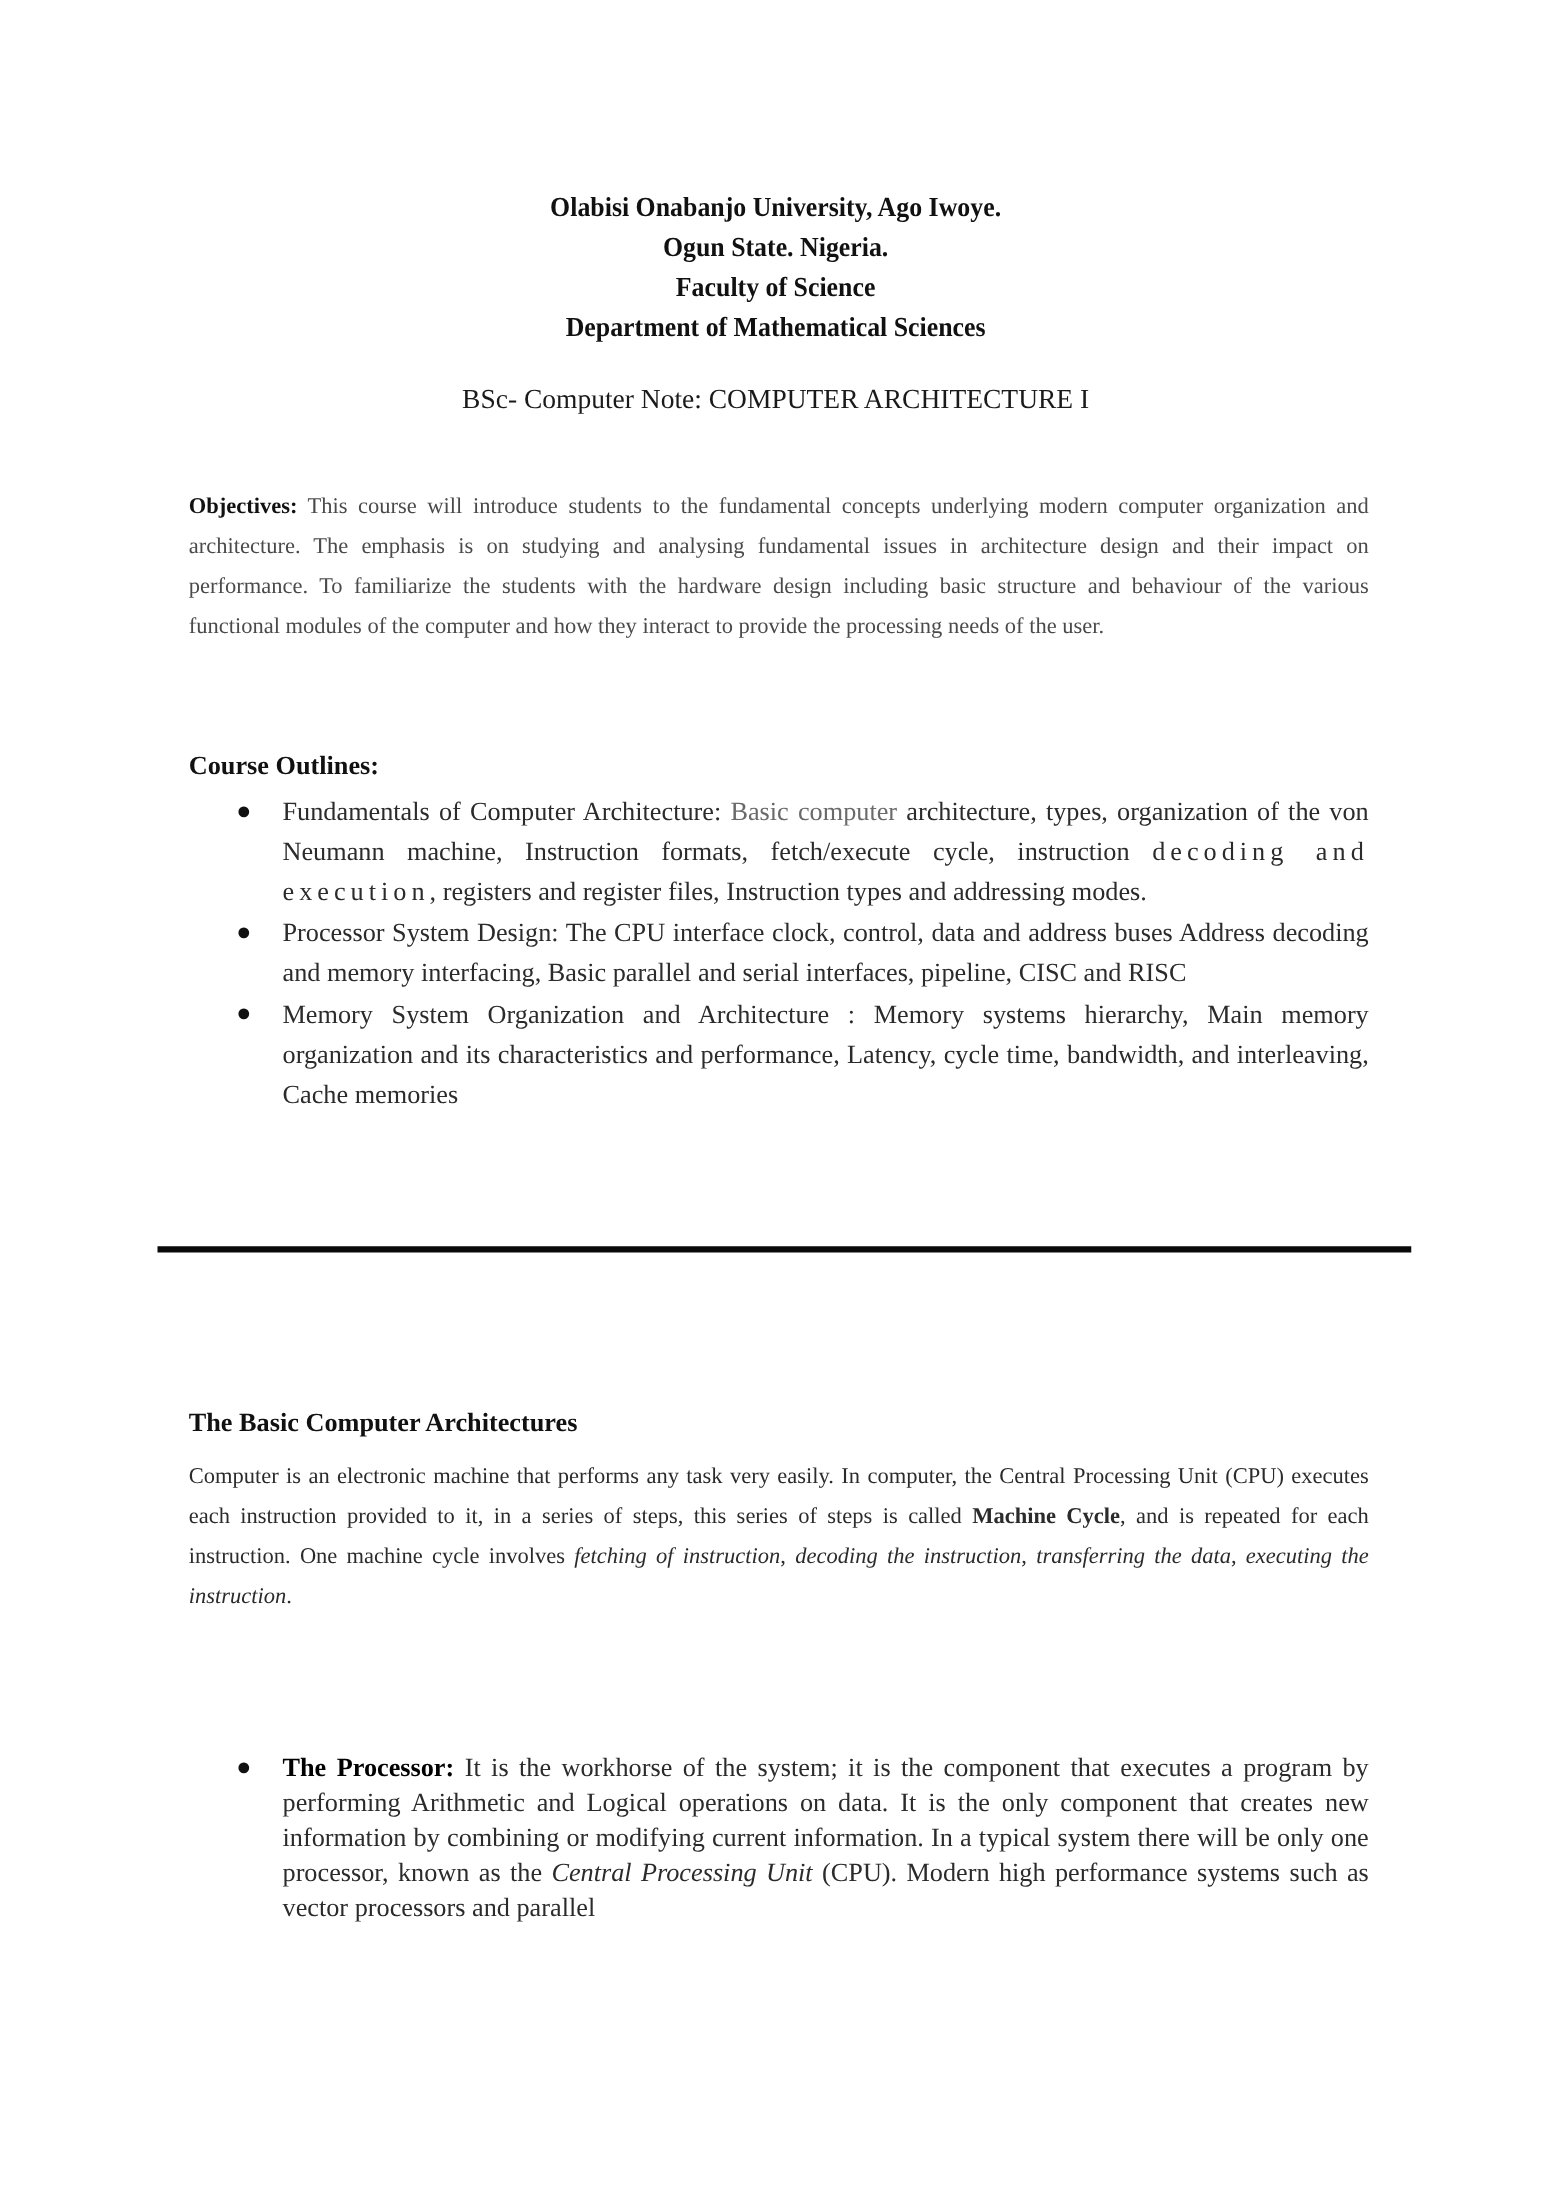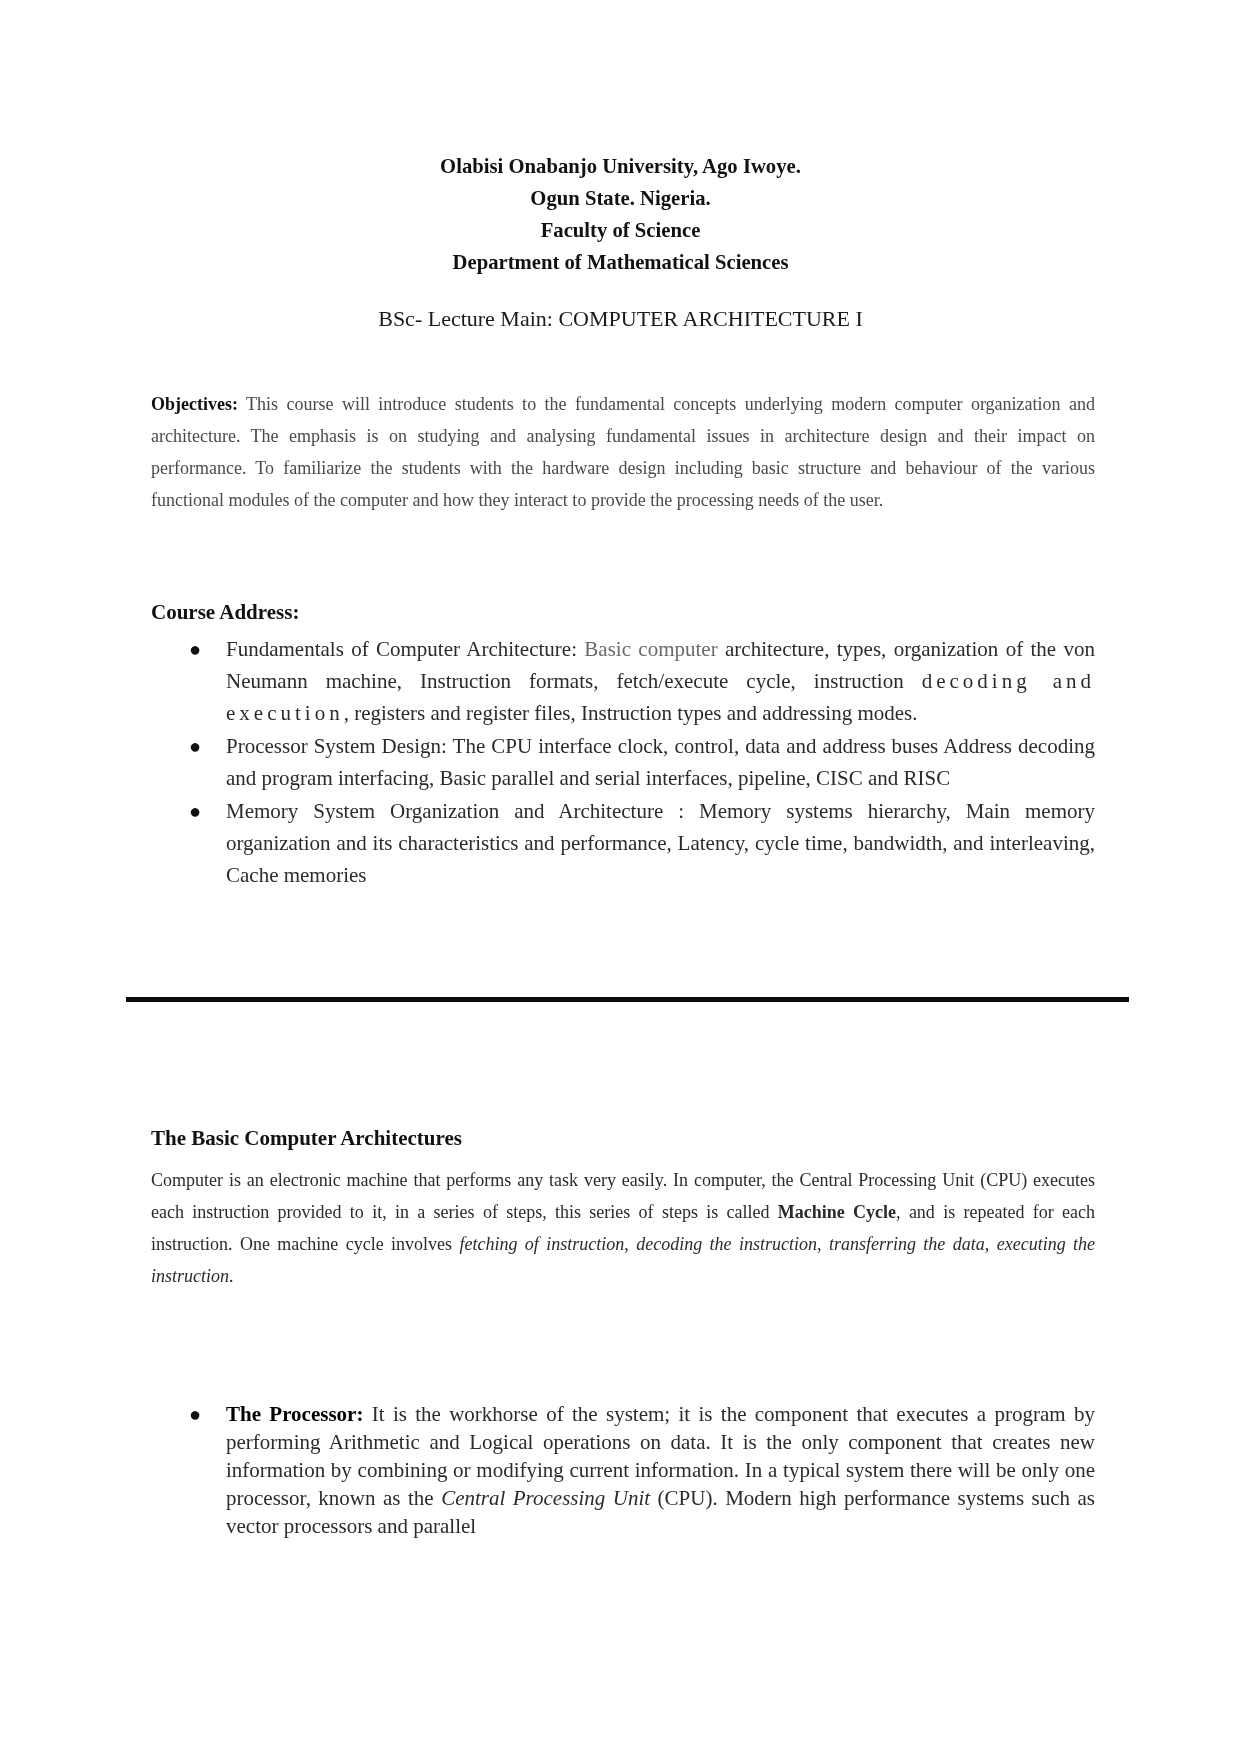--- a/index.html
+++ b/index.html
@@ -42,34 +42,34 @@
 
 <div class="page">
 
   <div class="header">
     <div>Olabisi Onabanjo  University, Ago Iwoye.</div>
     <div>Ogun State. Nigeria.</div>
     <div>Faculty of Science</div>
     <div>Department of Mathematical Sciences</div>
   </div>
 
-  <div class="subtitle">BSc- Lecture Main: COMPUTER ARCHITECTURE  I</div>
+  <div class="subtitle">BSc- Computer Note: COMPUTER ARCHITECTURE  I</div>
 
   <div class="block objectives"><b>Objectives:</b><span> This course will introduce students to the fundamental concepts underlying modern computer organization and architecture. The emphasis is on studying and analysing fundamental issues in architecture design and their impact on performance. To familiarize the students with the hardware design including basic structure and behaviour of the various functional modules of the computer and how they interact to provide  the processing needs of the user.</span></div>
 
-  <div class="outline-title">Course Address:</div>
+  <div class="outline-title">Course Outlines:</div>
 
   <ul class="outline">
     <li>
       <span class="bullet">●</span>
       <span>Fundamentals of Computer Architecture: </span><span class="grey">Basic computer </span><span>architecture, types, organization of the von Neumann machine, Instruction formats, fetch/execute cycle, instruction </span><span class="spaced">decoding and execution</span><span>, registers and register files, Instruction types and addressing  modes.</span>
     </li>
     <li>
       <span class="bullet">●</span>
-      <span>Processor System Design: </span><span>The CPU interface clock, control, data and address buses Address decoding and program interfacing, Basic parallel and serial interfaces, pipeline, CISC and RISC</span>
+      <span>Processor System Design: </span><span>The CPU interface clock, control, data and address buses Address decoding and memory interfacing, Basic parallel and serial interfaces, pipeline, CISC and RISC</span>
     </li>
     <li>
       <span class="bullet">●</span>
       <span>Memory System Organization and Architecture : </span><span>Memory systems hierarchy, Main memory organization and its characteristics and performance, Latency, cycle time, bandwidth,  and interleaving,  Cache memories</span>
     </li>
   </ul>
 
   <div class="rule"></div>
 
   <div class="sub-title">The Basic Computer Architectures</div>

